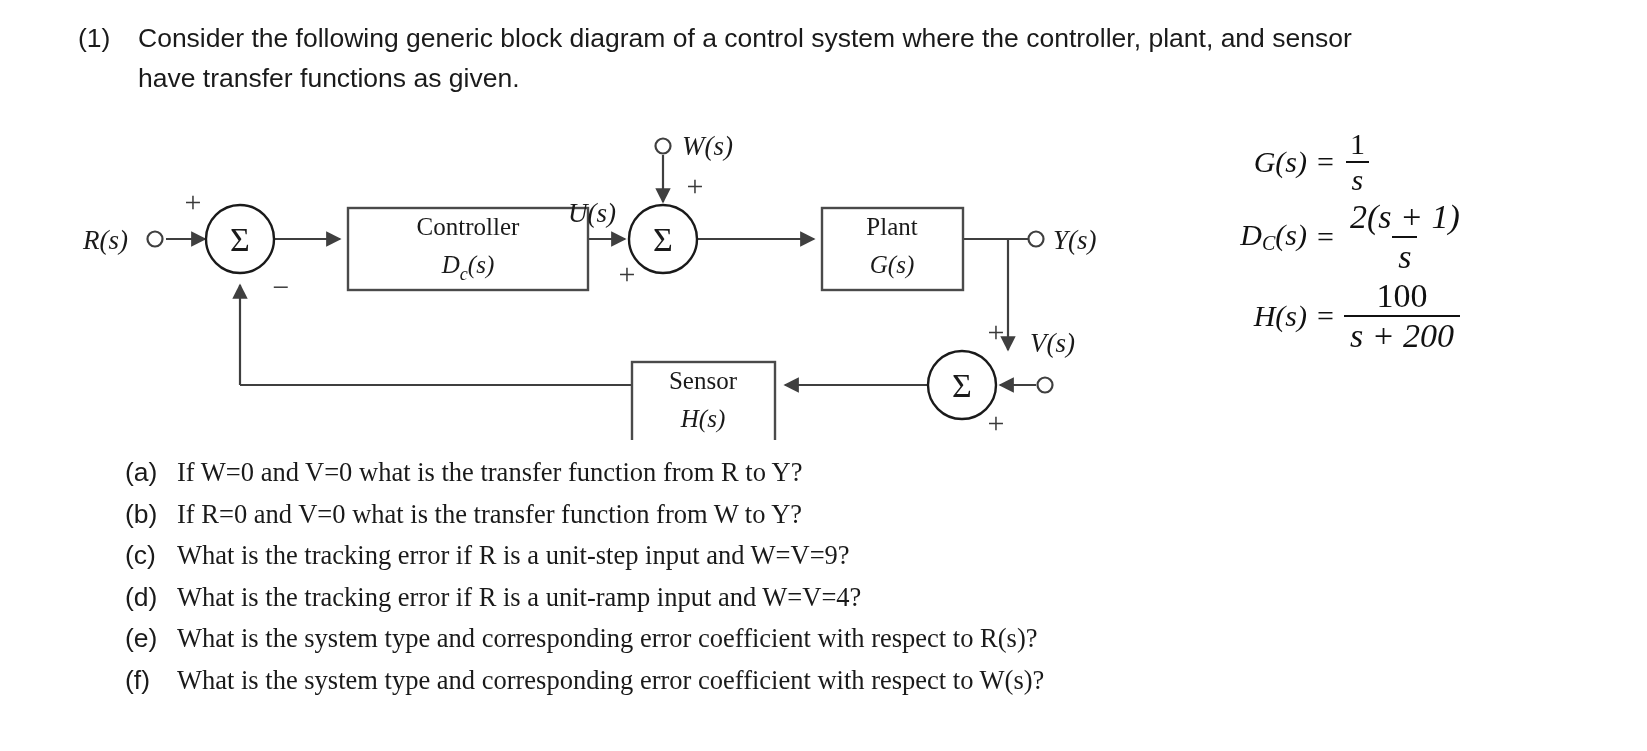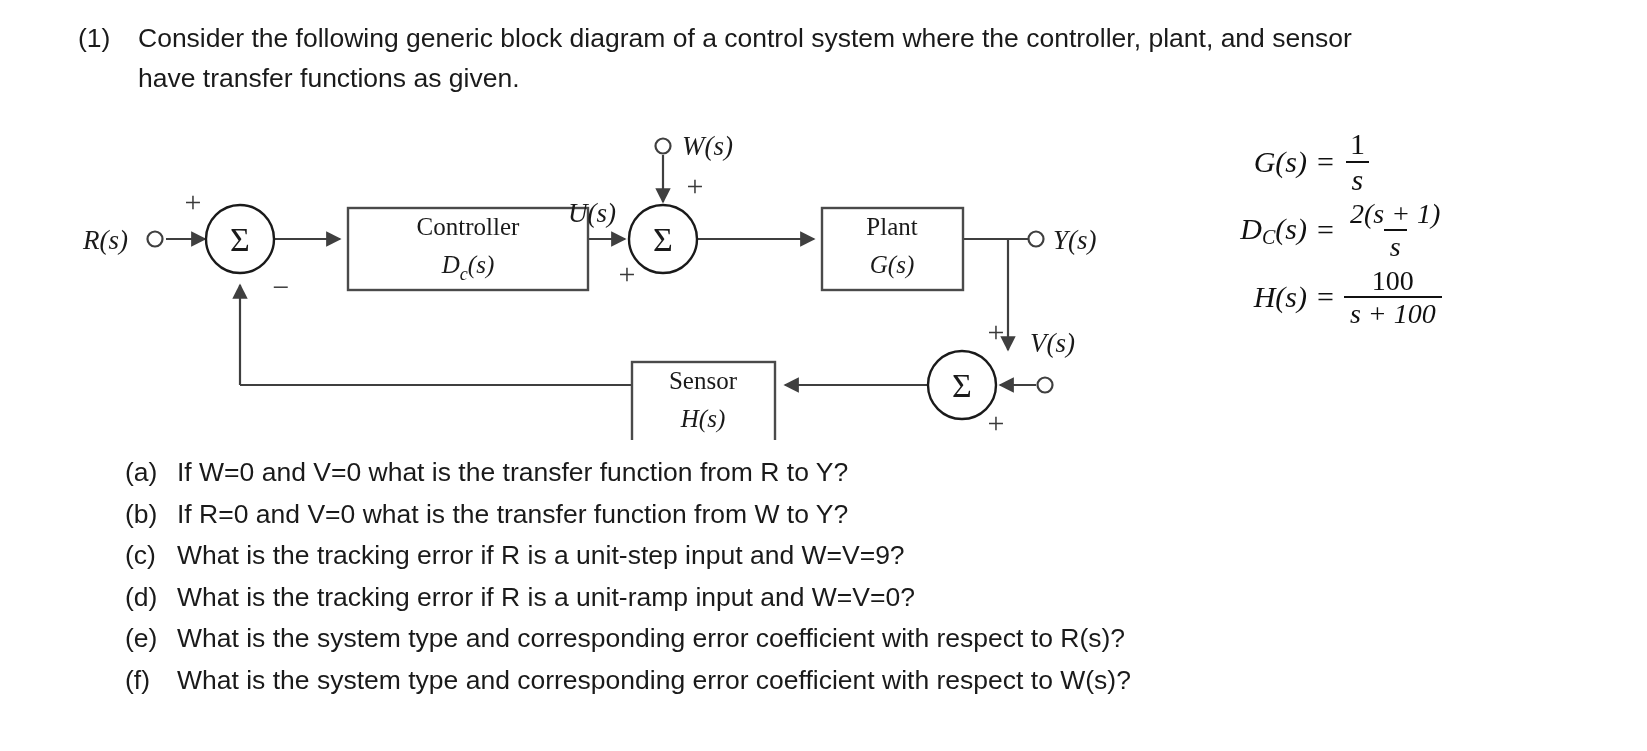--- a/index.html
+++ b/index.html
@@ -116,21 +116,21 @@
   }
   .eq-eq {
     font-size: 30px;
     padding: 0 10px;
     flex: 0 0 auto;
   }
   .frac {
     display: inline-flex;
     flex-direction: column;
     align-items: center;
-    font-size: 28px;
+    font-size: 34px;
     line-height: 1.05;
   }
   .frac .num {
     padding: 0 6px 1px 6px;
   }
   .frac .den {
     padding: 1px 6px 0 6px;
     border-top: 2px solid #111111;
   }
   .frac .ital {
@@ -153,20 +153,21 @@
   .q-row {
     display: flex;
     align-items: flex-start;
   }
   .q-tag {
     width: 52px;
     flex: 0 0 52px;
   }
   .q-text {
     flex: 1 1 auto;
+    font-family: Liberation Serif, serif;
   }
 </style>
 </head>
 <body>
 
 <div class="page">
 
   <div class="prompt">
     <div class="prompt-row">
       <span class="prompt-num">(1)</span>
@@ -285,21 +286,21 @@
       </span>
     </div>
 
     <div class="eq eq-h">
       <span class="eq-lhs">
         <span class="ital">H</span><span>(s)</span>
       </span>
       <span class="eq-eq">=</span>
       <span class="frac">
         <span class="num">100</span>
-        <span class="den ital">s + 100</span>
+        <span class="den ital">s + 200</span>
       </span>
     </div>
 
   </div>
 
   <div class="questions">
 
     <div class="q-row">
       <span class="q-tag">(a)</span>
       <span class="q-text">If W=0 and V=0 what is the transfer function from R to Y?</span>
@@ -310,21 +311,21 @@
       <span class="q-text">If R=0 and V=0 what is the transfer function from W to Y?</span>
     </div>
 
     <div class="q-row">
       <span class="q-tag">(c)</span>
       <span class="q-text">What is the tracking error if R is a unit-step input and W=V=9?</span>
     </div>
 
     <div class="q-row">
       <span class="q-tag">(d)</span>
-      <span class="q-text">What is the tracking error if R is a unit-ramp input and W=V=0?</span>
+      <span class="q-text">What is the tracking error if R is a unit-ramp input and W=V=4?</span>
     </div>
 
     <div class="q-row">
       <span class="q-tag">(e)</span>
       <span class="q-text">What is the system type and corresponding error coefficient with respect to R(s)?</span>
     </div>
 
     <div class="q-row">
       <span class="q-tag">(f)</span>
       <span class="q-text">What is the system type and corresponding error coefficient with respect to W(s)?</span>

